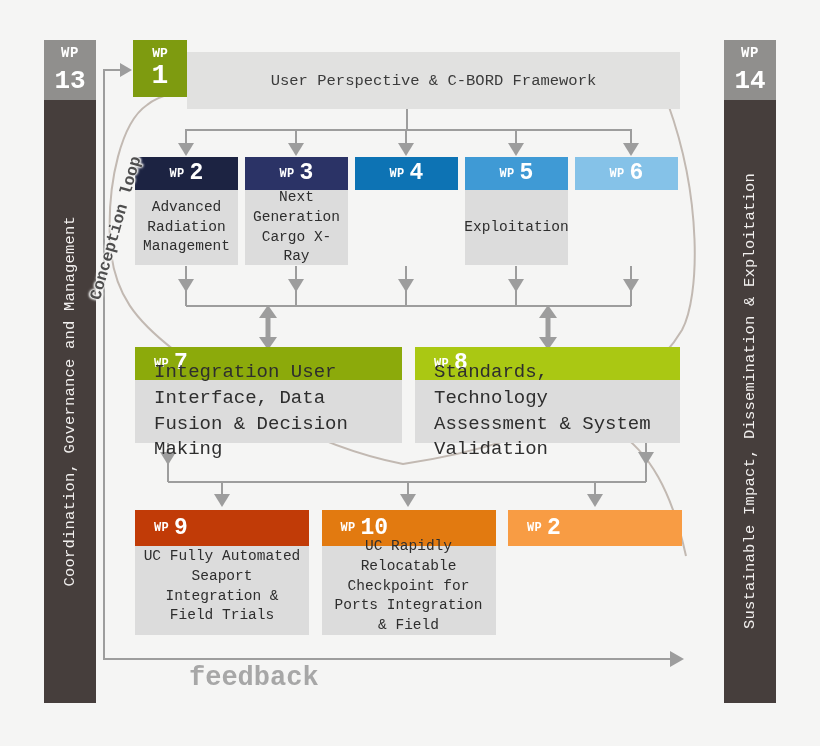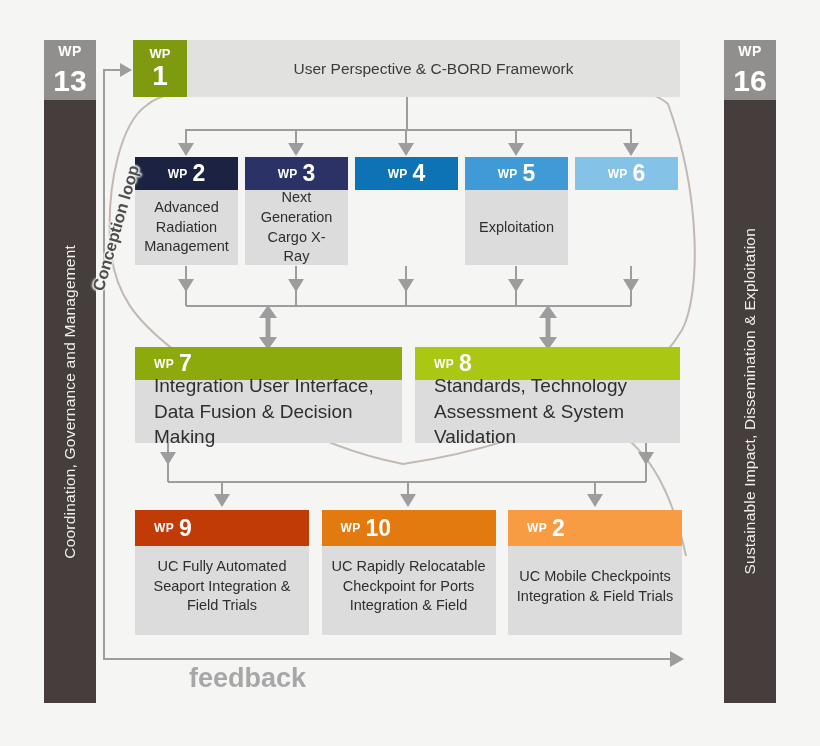--- a/index.html
+++ b/index.html
@@ -1,37 +1,37 @@
 <!DOCTYPE html>
 <html><head>
 <meta charset="utf-8">
 <style>
   * { margin:0; padding:0; box-sizing:border-box; }
   body { font-family: "Liberation Sans", sans-serif; background:#f5f5f4; }
-  .stage { position:relative; width:804px; height:746px; background:#f5f5f4; overflow:hidden; }
+  .stage { position:relative; width:804px; height:746px; background:#f5f5f4; overflow:hidden;font-family:Liberation Mono, monospace; }
 
   
   .wires { position:absolute; inset:0; z-index:0; }
 
   
   .side-col { position:absolute; top:40px; width:52px; height:663px; z-index:1; display:flex; flex-direction:column; }
   .side-col.left  { left:44px; }
   .side-col.right { left:724px; }
   .side-head { height:60px; background:#908f8d; color:#fff; display:flex; flex-direction:column; align-items:center; justify-content:center; line-height:1; }
   .side-head .wp-prefix { font-size:14px; font-weight:700; letter-spacing:.5px; }
-  .side-head .wp-big    { font-size:30px; font-weight:700; margin-top:8px; }
+  .side-head .wp-big    { font-size:26px; font-weight:700; margin-top:8px; }
   .side-body { flex:1; background:#463e3c; display:flex; align-items:center; justify-content:center; }
   .side-body span { writing-mode:vertical-rl; transform:rotate(180deg); color:#f1efee; font-size:15.5px; letter-spacing:.2px; white-space:nowrap; }
 
   
   .wp1-box { position:absolute; left:133px; top:40px; width:54px; height:57px; background:#7e9b10; z-index:1;
              color:#fff; display:flex; flex-direction:column; align-items:center; justify-content:center; line-height:1; }
   .wp1-box .wp-prefix { font-size:13px; font-weight:700; }
   .wp1-box .wp-big { font-size:28px; font-weight:700; margin-top:2px; }
-  .banner { position:absolute; left:187px; top:40px; width:493px; height:57px; background:#e1e1e0; z-index:1;
+  .banner { position:absolute; left:187px; top:52px; width:493px; height:57px; background:#e1e1e0; z-index:1;
             display:flex; align-items:center; justify-content:center; font-size:15.5px; color:#3b3b3b; }
 
   
   .wp-box { display:flex; flex-direction:column; z-index:1; }
   .wp-head { color:#fff; display:flex; align-items:center; line-height:1; }
   .wp-head .wp-prefix { font-size:12px; font-weight:700; letter-spacing:.3px; margin-right:5px; }
   .wp-head .wp-num { font-size:23px; font-weight:700; }
   .wp-body { background:#dcdcdc; color:#2e2e2e; font-size:14.5px; line-height:1.36; }
 
   .row-tech { position:absolute; left:135px; top:157px; width:543px; display:flex; justify-content:space-between; }
@@ -140,21 +140,21 @@
       <span class="wp-big">13</span>
     </div>
     <div class="side-body">
       <span>Coordination, Governance and Management</span>
     </div>
   </div>
 
   <div class="side-col right">
     <div class="side-head">
       <span class="wp-prefix">WP</span>
-      <span class="wp-big">16</span>
+      <span class="wp-big">14</span>
     </div>
     <div class="side-body">
       <span>Sustainable Impact, Dissemination &amp; Exploitation</span>
     </div>
   </div>
 
   <div class="wp1-box">
     <span class="wp-prefix">WP</span>
     <span class="wp-big">1</span>
   </div>
@@ -226,20 +226,19 @@
         <span class="wp-prefix">WP</span>
         <span class="wp-num">10</span>
       </div>
       <div class="wp-body">UC Rapidly Relocatable Checkpoint for Ports Integration &amp; Field</div>
     </div>
     <div class="wp-box">
       <div class="wp-head c-wp11">
         <span class="wp-prefix">WP</span>
         <span class="wp-num">2</span>
       </div>
-      <div class="wp-body">UC Mobile Checkpoints Integration &amp; Field Trials</div>
     </div>
   </div>
 
   <div class="conception">Conception loop</div>
   <div class="feedback">feedback</div>
 
 </div>
 
 </body></html>

